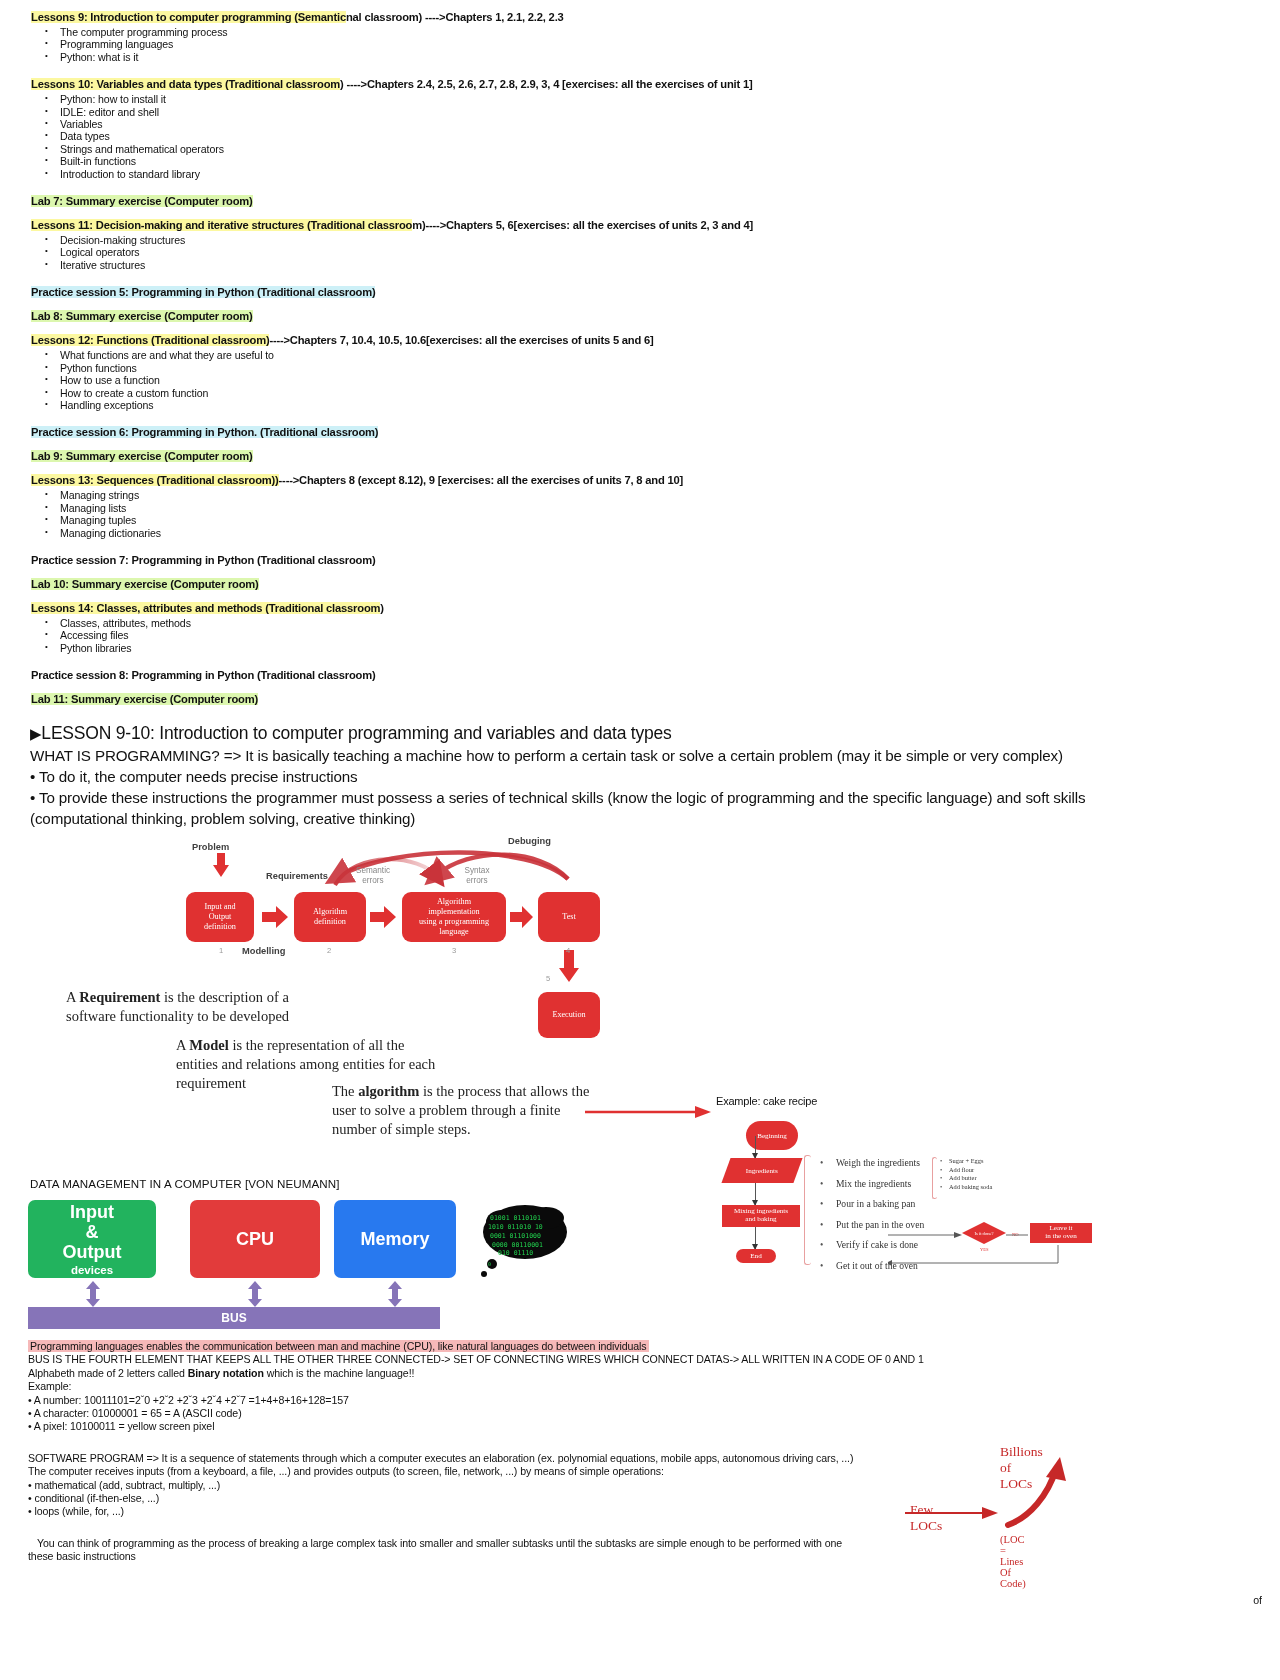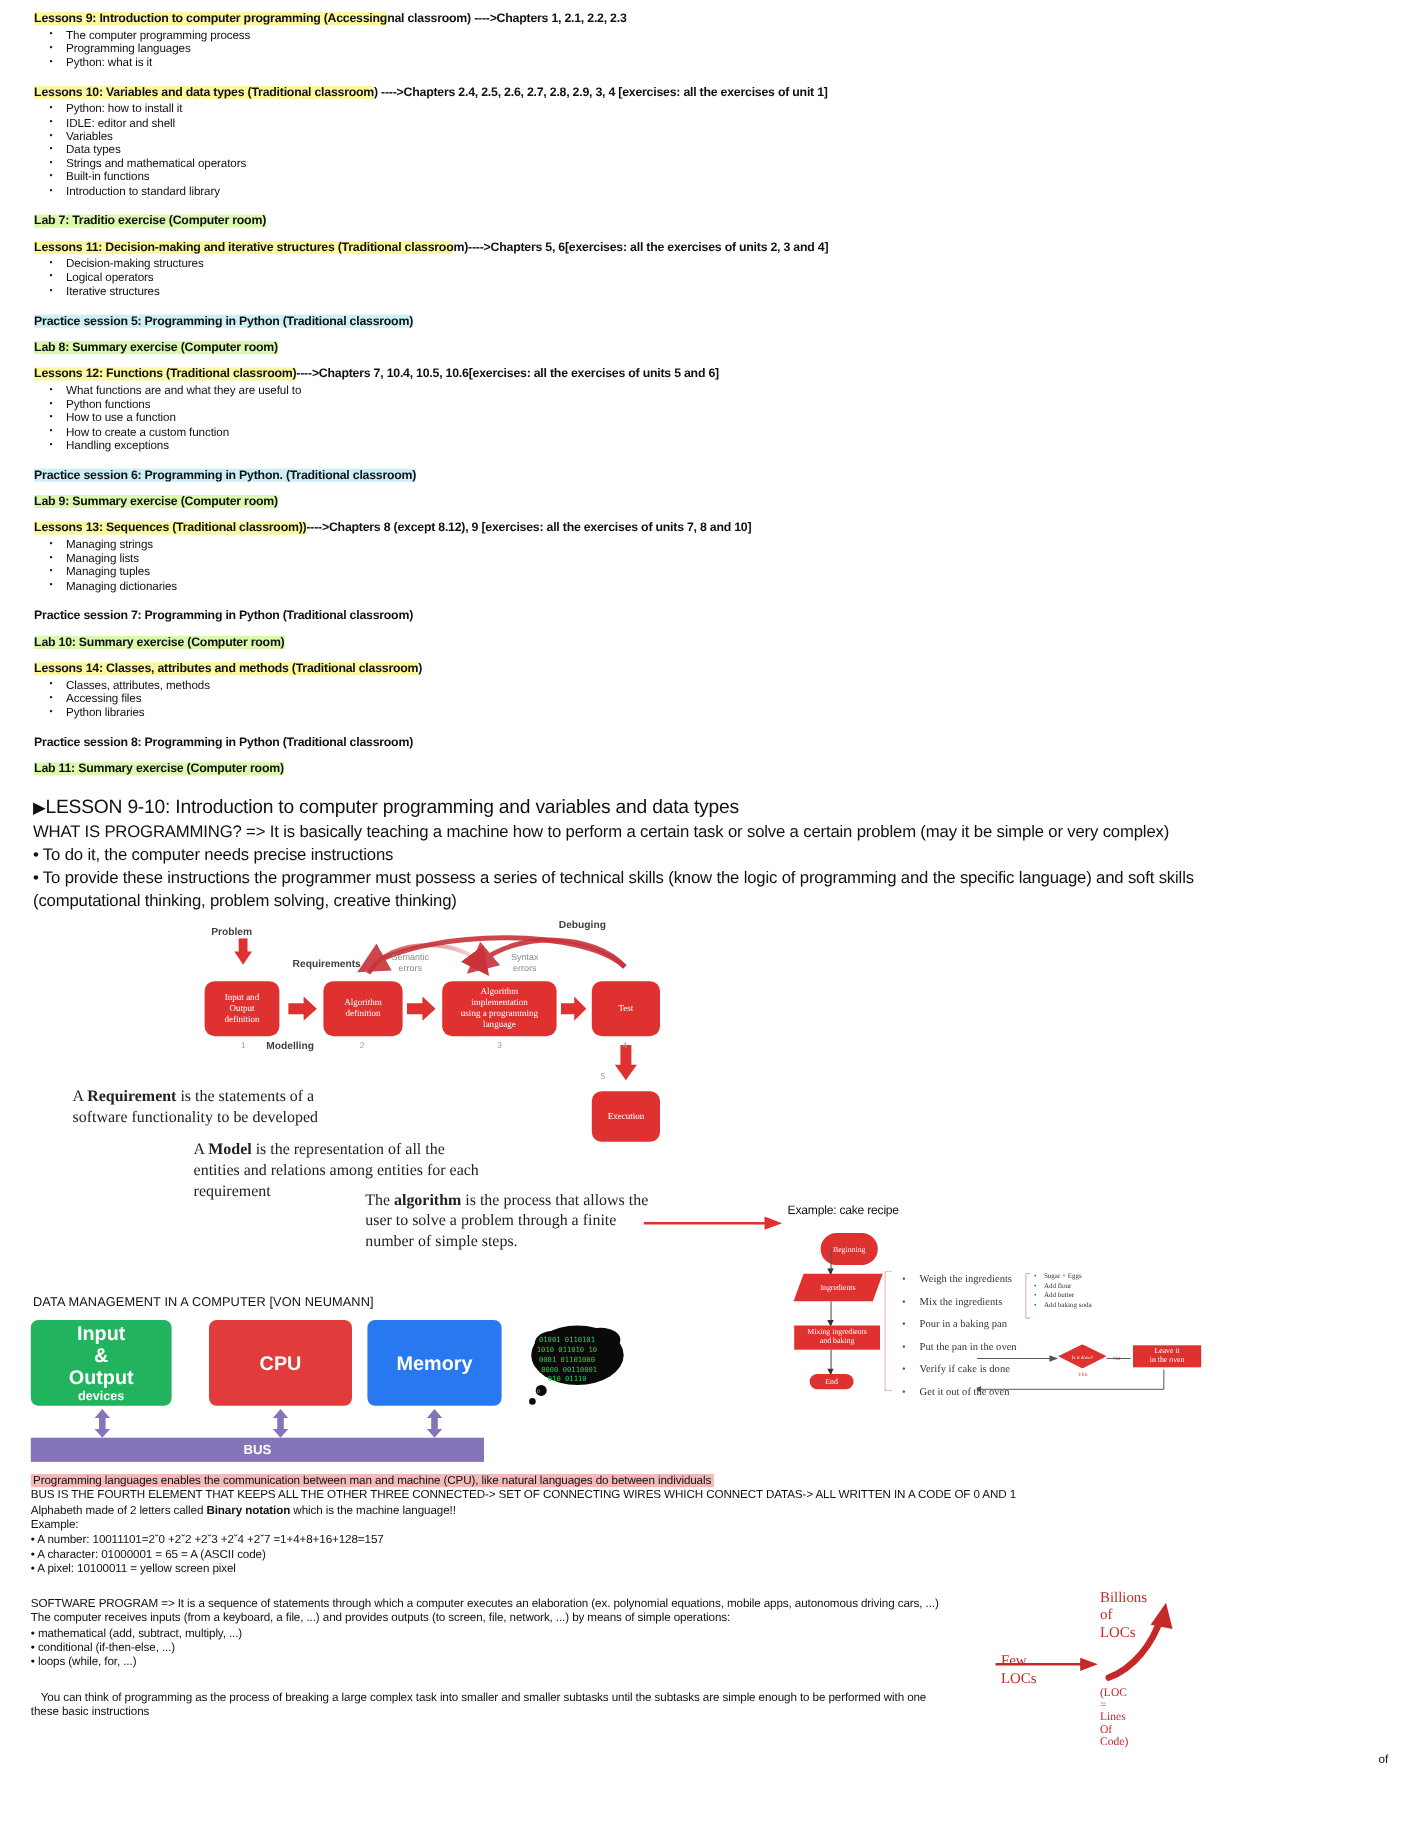--- a/index.html
+++ b/index.html
@@ -96,39 +96,39 @@
 
   
   .loc { position:absolute; }
   .loc-text { position:absolute; color:#c62828; font-family:"Liberation Serif", serif; }
   .of-text { position:absolute; right:18px; top:1594px; font-size:10.6px; }
 </style>
 </head>
 <body>
 
 <div class="syllabus" id="syllabus">
-    <div class="sy-head"><span class="hl-yellow">Lessons 9: Introduction to computer programming (Accessing</span><span>nal classroom) ----&gt;Chapters 1, 2.1, 2.2, 2.3</span></div>
+    <div class="sy-head"><span class="hl-yellow">Lessons 9: Introduction to computer programming (Semantic</span><span>nal classroom) ----&gt;Chapters 1, 2.1, 2.2, 2.3</span></div>
     <ul class="sy-bullets">
       <li>The computer programming process</li>
       <li>Programming languages</li>
       <li>Python: what is it</li>
     </ul>
     <div class="sy-gap-lg"></div>
     <div class="sy-head"><span class="hl-yellow">Lessons 10: Variables and data types (Traditional classroom</span><span>) ----&gt;Chapters 2.4, 2.5, 2.6, 2.7, 2.8, 2.9, 3, 4 [exercises: all the exercises of unit 1]</span></div>
     <ul class="sy-bullets">
       <li>Python: how to install it</li>
       <li>IDLE: editor and shell</li>
       <li>Variables</li>
       <li>Data types</li>
       <li>Strings and mathematical operators</li>
       <li>Built-in functions</li>
       <li>Introduction to standard library</li>
     </ul>
     <div class="sy-gap-lg"></div>
-    <div class="sy-head"><span class="hl-green">Lab 7: Traditio exercise (Computer room)</span></div>
+    <div class="sy-head"><span class="hl-green">Lab 7: Summary exercise (Computer room)</span></div>
     <div class="sy-gap-sm"></div>
     <div class="sy-head"><span class="hl-yellow">Lessons 11: Decision-making and iterative structures (Traditional classroo</span><span>m)----&gt;Chapters 5, 6[exercises: all the exercises of units 2, 3 and 4]</span></div>
     <ul class="sy-bullets">
       <li>Decision-making structures</li>
       <li>Logical operators</li>
       <li>Iterative structures</li>
     </ul>
     <div class="sy-gap-lg"></div>
     <div class="sy-head"><span class="hl-cyan">Practice session 5: Programming in Python (Traditional classroom)</span></div>
     <div class="sy-gap-sm"></div>
@@ -248,21 +248,21 @@
     </svg>
 
   <div class="fnum" style="left:49px;top:114px;">1</div>
   <div class="fnum" style="left:157px;top:114px;">2</div>
   <div class="fnum" style="left:282px;top:114px;">3</div>
   <div class="fnum" style="left:396px;top:114px;">4</div>
   <div class="fnum" style="left:376px;top:142px;">5</div>
 </div>
 
 <div class="defs d1">
-  <span>A </span><b>Requirement</b><span> is the statements of a software functionality to be developed</span>
+  <span>A </span><b>Requirement</b><span> is the description of a software functionality to be developed</span>
 </div>
 <div class="defs d2">
   <span>A </span><b>Model</b><span> is the representation of all the entities and relations among entities for each requirement</span>
 </div>
 <div class="defs d3">
   <span>The </span><b>algorithm</b><span> is the process that allows the user to solve a problem through a finite number of simple steps.</span>
 </div>
 
 <svg style="position:absolute;left:585px;top:1104px;" width="130" height="16">
   <path d="M0,8 H112" stroke="#e03131" stroke-width="2.4"></path>

